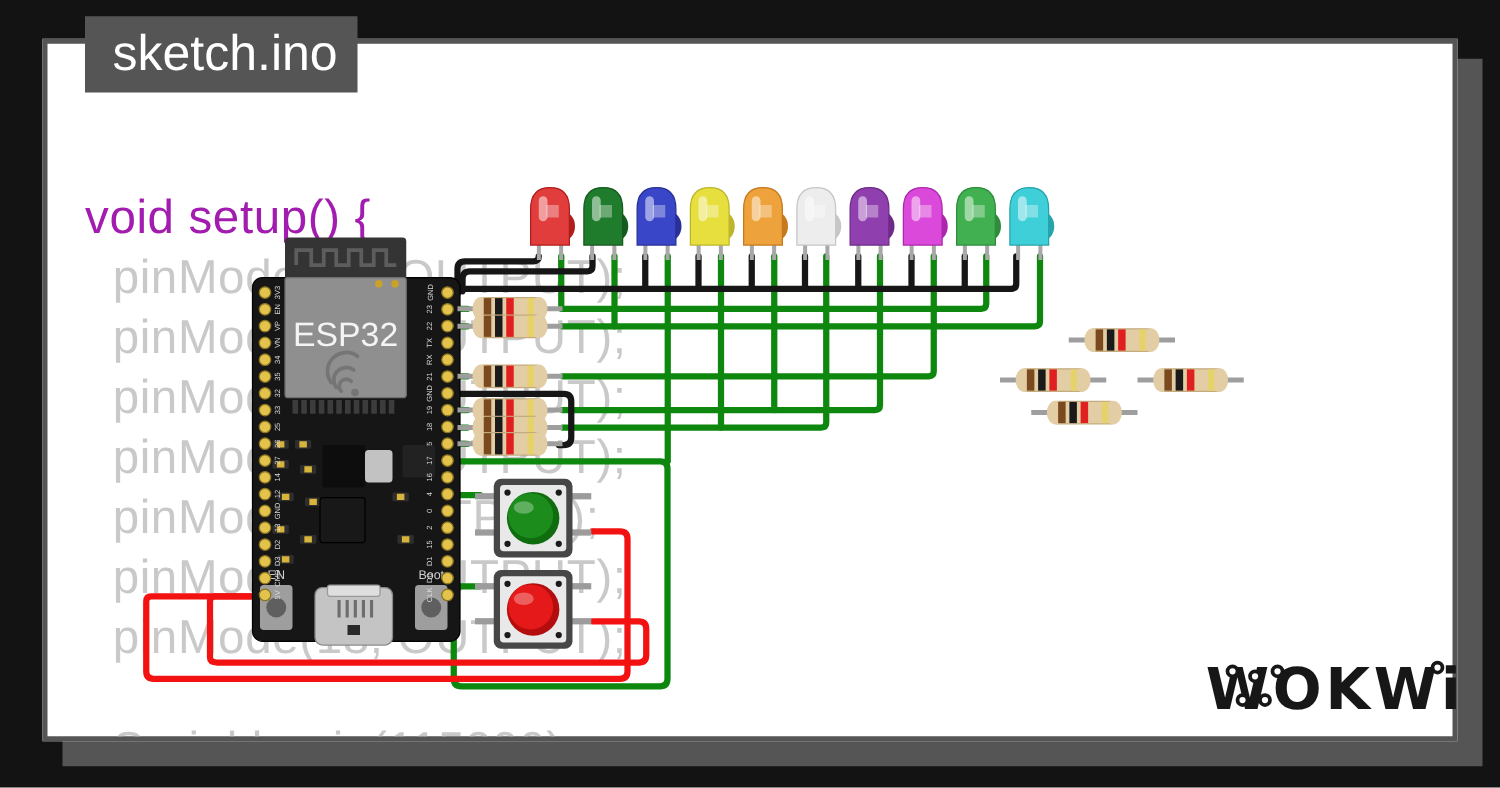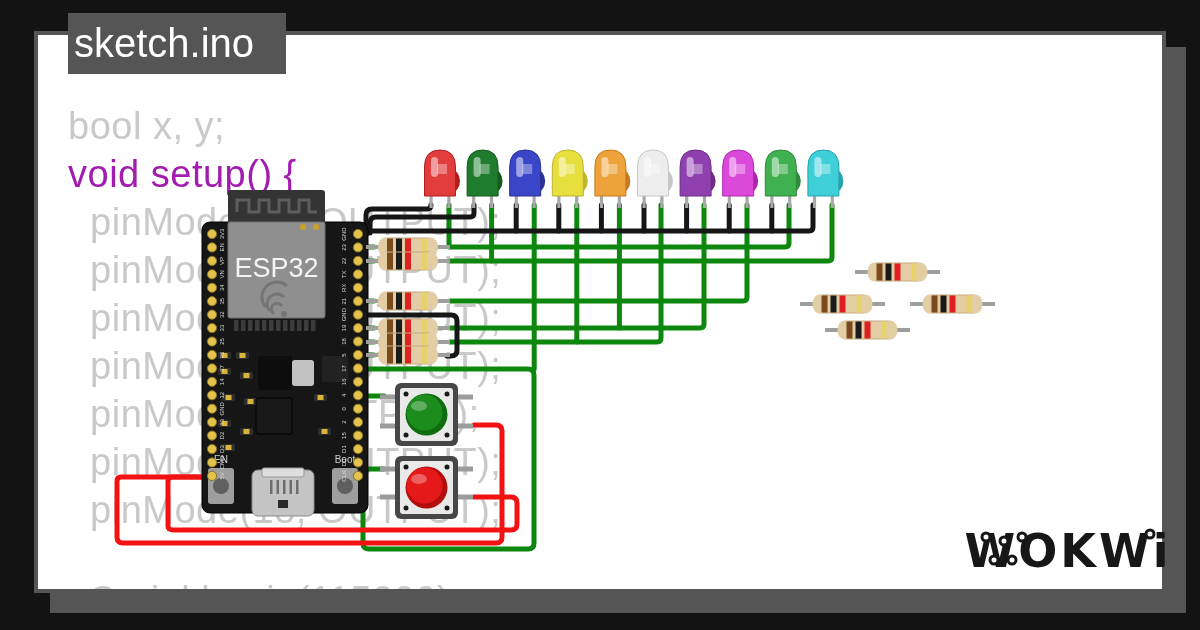--- a/index.html
+++ b/index.html
@@ -13,33 +13,32 @@
     background:#ffffff;border:4px solid #555555;overflow:hidden;
   }
   #code{position:absolute;left:0;top:0;width:100%;height:100%;}
   .code-line{
     position:absolute;left:30px;white-space:pre;
     font-size:38px;line-height:44px;color:#c9c9c9;letter-spacing:0.5px;
   }
   #file-tab{
     position:absolute;left:68px;top:13px;width:218px;height:61px;
     background:#555555;color:#ffffff;z-index:30;
-    display:flex;align-items:center;padding-left:6px;box-sizing:border-box;
+    display:flex;align-items:center;padding-left:22px;box-sizing:border-box;
     font-size:40px;
   }
   #circuit{position:absolute;left:0;top:0;z-index:20;pointer-events:none;}
 </style>
 </head>
 <body>
 
 <div id="shadow"></div>
 
 <div id="canvas">
   <div id="code">
-      <div class="code-line" style="top: 69px; color: rgb(201, 201, 201);">bool x, y;</div>
       <div class="code-line" style="top: 117px; color: #a21caf;">void setup() {</div>
       <div class="code-line" style="top: 165px; color: rgb(201, 201, 201);">  pinMode(23, OUTPUT);</div>
       <div class="code-line" style="top: 213px; color: rgb(201, 201, 201);">  pinMode(22, OUTPUT);</div>
       <div class="code-line" style="top: 261px; color: rgb(201, 201, 201);">  pinMode(21, OUTPUT);</div>
       <div class="code-line" style="top: 309px; color: rgb(201, 201, 201);">  pinMode(19, OUTPUT);</div>
       <div class="code-line" style="top: 357px; color: rgb(201, 201, 201);">  pinMode(5, OUTPUT);</div>
       <div class="code-line" style="top: 405px; color: rgb(201, 201, 201);">  pinMode(17, OUTPUT);</div>
       <div class="code-line" style="top: 453px; color: rgb(201, 201, 201);">  pinMode(18, OUTPUT);</div>
       <div class="code-line" style="top: 543px; color: rgb(201, 201, 201);">  Serial.begin(115200);</div>
     </div>

